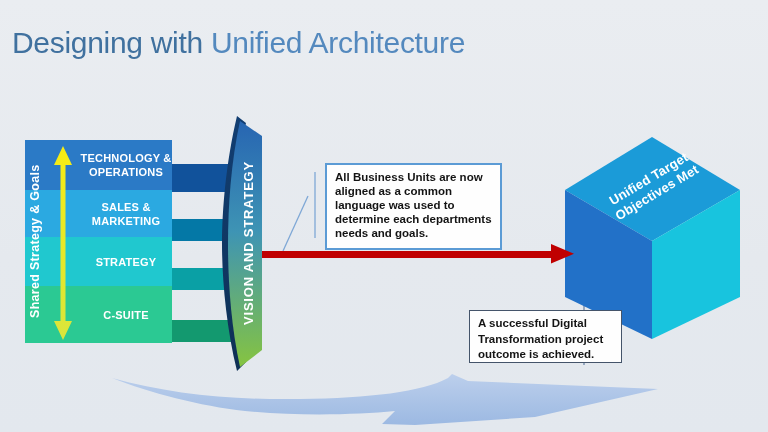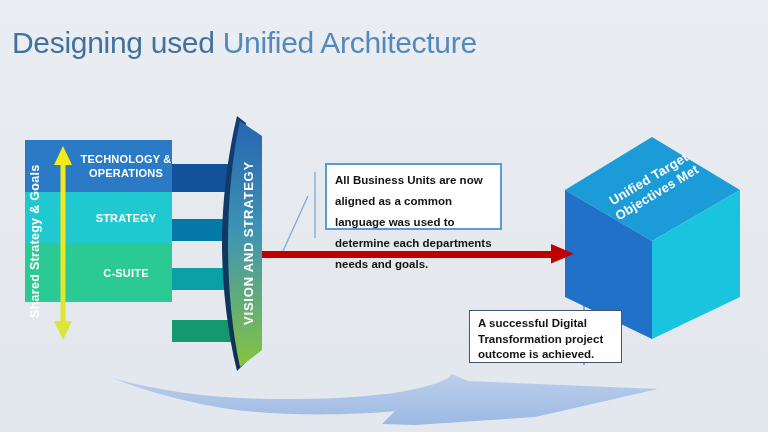--- a/index.html
+++ b/index.html
@@ -53,55 +53,58 @@
   #leaders{position:absolute; left:0; top:0; z-index:4; pointer-events:none;}
 
   
   #red-arrow{position:absolute; left:260px; top:241px; z-index:6;}
 
   
   .callout{
     position:absolute; background:#FEFEFE; color:#141414; font-weight:bold;
     font-size:11.5px; line-height:16px; padding:5px 8px; z-index:5; box-sizing:border-box;
   }
-  #callout-alignment{left:325px; top:163px; width:177px; height:67px; border:2px solid #5B9BD5; line-height:21px;}
+  #callout-alignment{left:325px; top:163px; width:177px; height:87px; border:2px solid #5B9BD5; line-height:14px;}
   #callout-outcome{left:425px; top:310px; width:153px; height:53px; border:1.5px solid #44546A; line-height:15.5px;margin-left:44px;}
 
   
   #cube{position:absolute; left:560px; top:130px; z-index:5;}
   #cube-label{
     position:absolute; left:590px; top:170px; width:126px; z-index:6;
     transform:rotate(-31deg); color:#fff; font-weight:bold; font-size:13px;
     line-height:16px; text-align:center; letter-spacing:0.2px;
   }
 
   
   #swoosh{position:absolute; left:100px; top:368px; z-index:1;}
 </style>
 </head>
 <body>
 
 <div id="slide">
 
-  <h1 id="title"><span class="t1">Designing used </span><span class="t2">Unified Architecture</span></h1>
+  <h1 id="title"><span class="t1">Designing with </span><span class="t2">Unified Architecture</span></h1>
 
   <svg id="swoosh" width="570" height="62" viewBox="0 0 570 62">
     <defs>
       <linearGradient id="gSwoosh" x1="0" y1="0" x2="0" y2="1">
         <stop offset="0" stop-color="#BCCFEC"></stop>
         <stop offset="1" stop-color="#9CB9E2"></stop>
       </linearGradient>
     </defs>
     <path d="M 12,10 C 70,26 130,32 200,31 C 270,30 322,24 348,10 L 352,6 L 368,13 L 558,21
          L 435,49 L 315,57 L 282,56 L 295,43 C 255,47 195,48 145,43 C 100,38 50,25 12,10 Z" fill="url(#gSwoosh)"></path>
   </svg>
 
   <div id="stack">
     <div class="bar bar1">
       <div class="bar-label">TECHNOLOGY &amp; OPERATIONS</div>
+    </div>
+    <div class="bar bar2">
+      <div class="bar-label">SALES &amp; MARKETING</div>
     </div>
     <div class="bar bar3">
       <div class="bar-label">STRATEGY</div>
     </div>
     <div class="bar bar4">
       <div class="bar-label">C-SUITE</div>
     </div>
   </div>
 
   <div class="tab tab1"></div>

